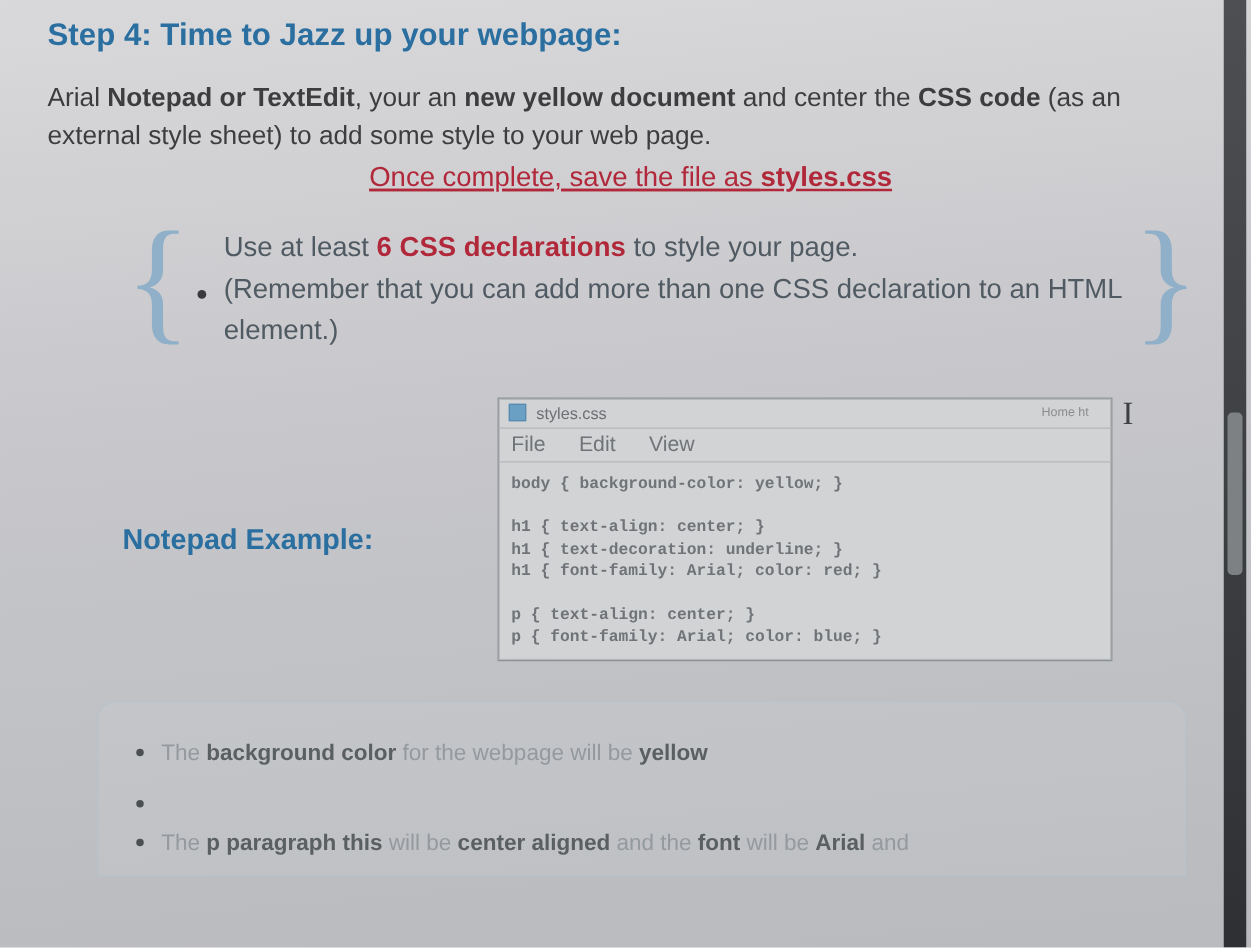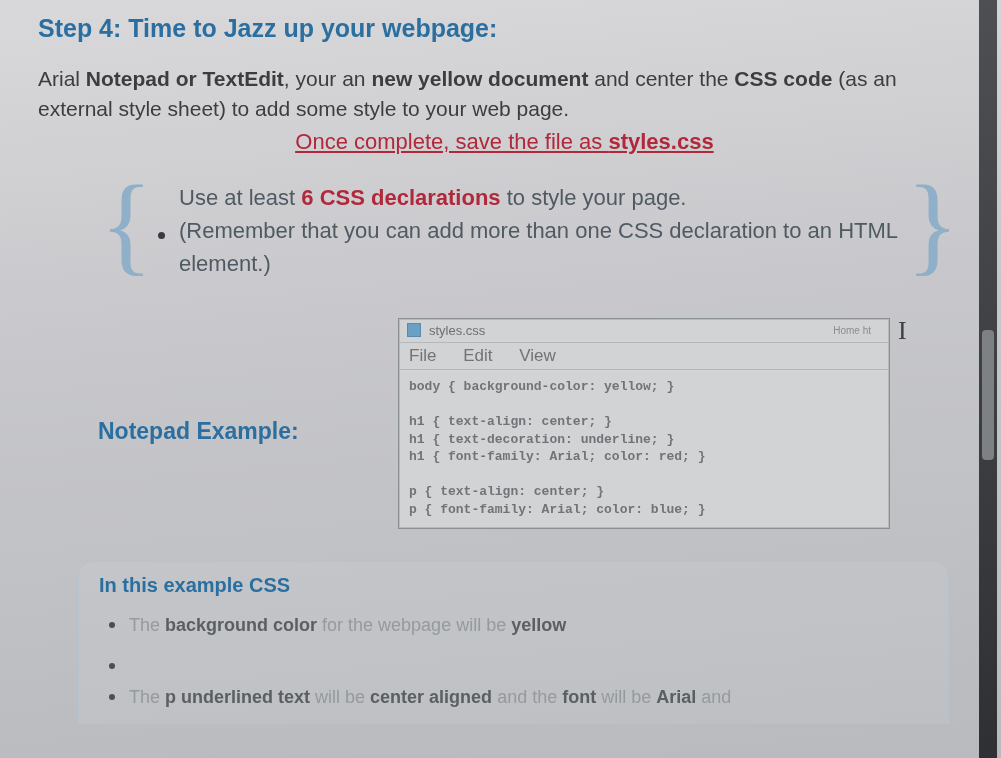--- a/index.html
+++ b/index.html
@@ -233,37 +233,36 @@
 h1 { text-decoration: underline; }
 h1 { font-family: Arial; color: red; }
 
 p { text-align: center; }
 p { font-family: Arial; color: blue; }</div>
       </div>
     </div>
   </div>
 
   <div class="example-box">
-    <div class="example-title">In this example CSS</div>
 
     <div class="ex-li">
       <div class="dot"></div>
       <div>
         <span class="faint">The </span><b>background color</b><span class="faint"> for the webpage will be </span><b>yellow</b>
       </div>
     </div>
 
     <div class="ex-li">
       <div class="dot"></div>
     </div>
 
     <div class="ex-li">
       <div class="dot"></div>
       <div>
-        <span class="faint">The </span><b>p underlined text</b><span class="faint"> will be </span><b>center aligned</b><span class="faint"> and the </span><b>font</b><span class="faint"> will be </span><b>Arial</b><span class="faint"> and</span>
+        <span class="faint">The </span><b>p paragraph this</b><span class="faint"> will be </span><b>center aligned</b><span class="faint"> and the </span><b>font</b><span class="faint"> will be </span><b>Arial</b><span class="faint"> and</span>
       </div>
     </div>
   </div>
 
 </div>
 
 <div class="scrollbar">
   <div class="scroll-thumb"></div>
 </div>
 

